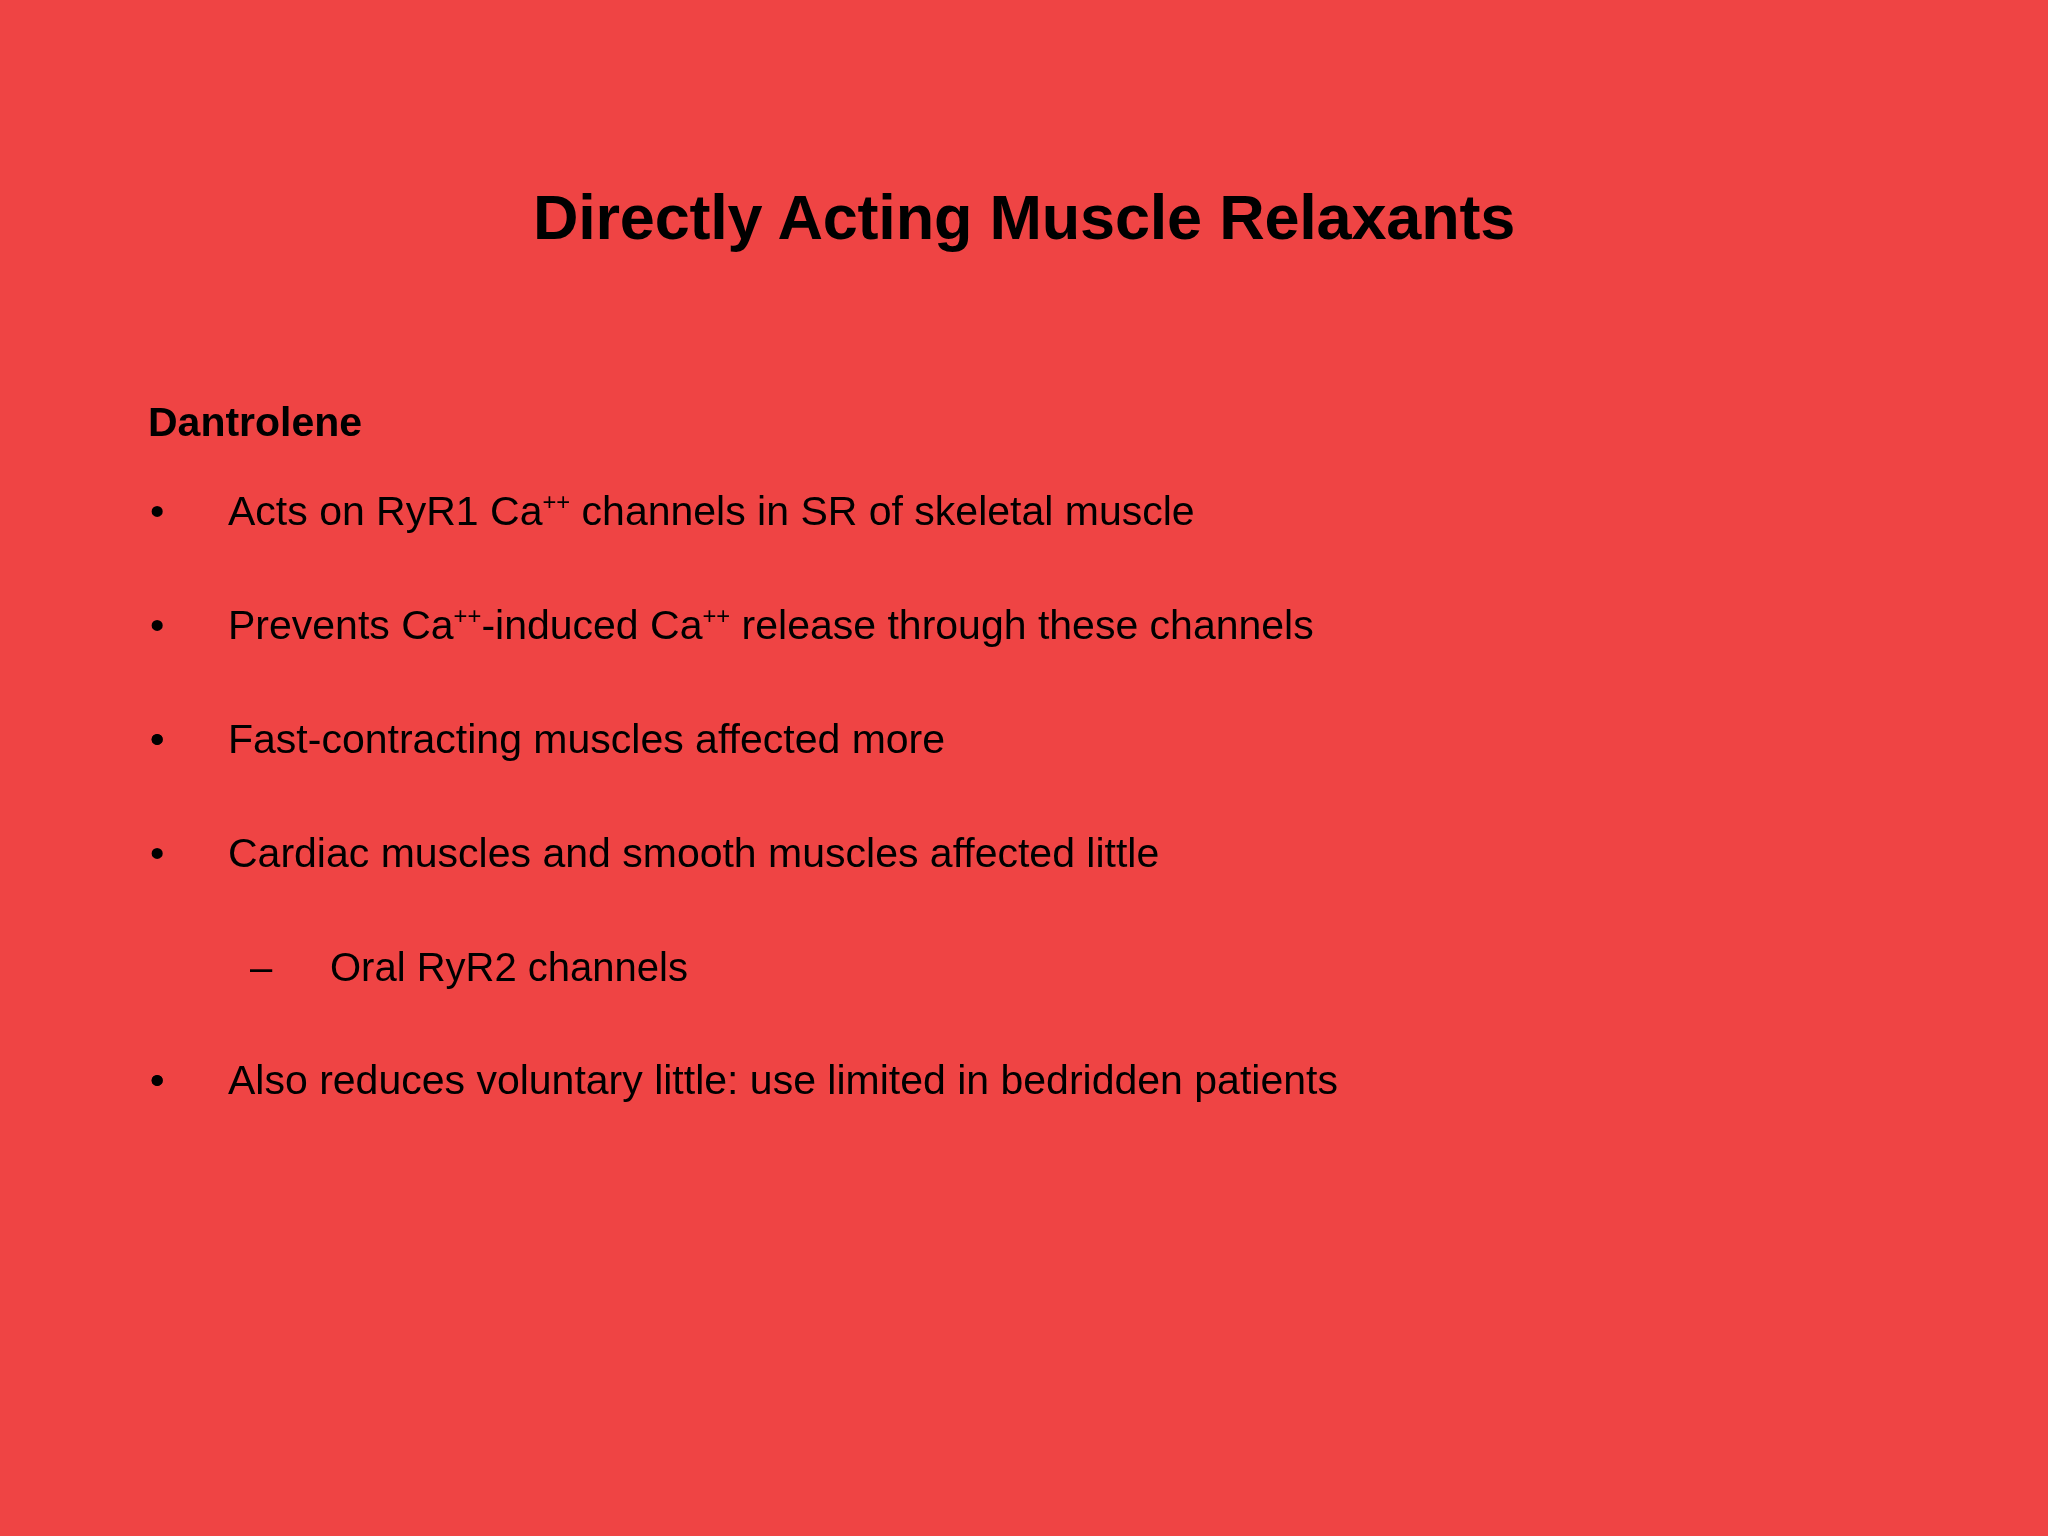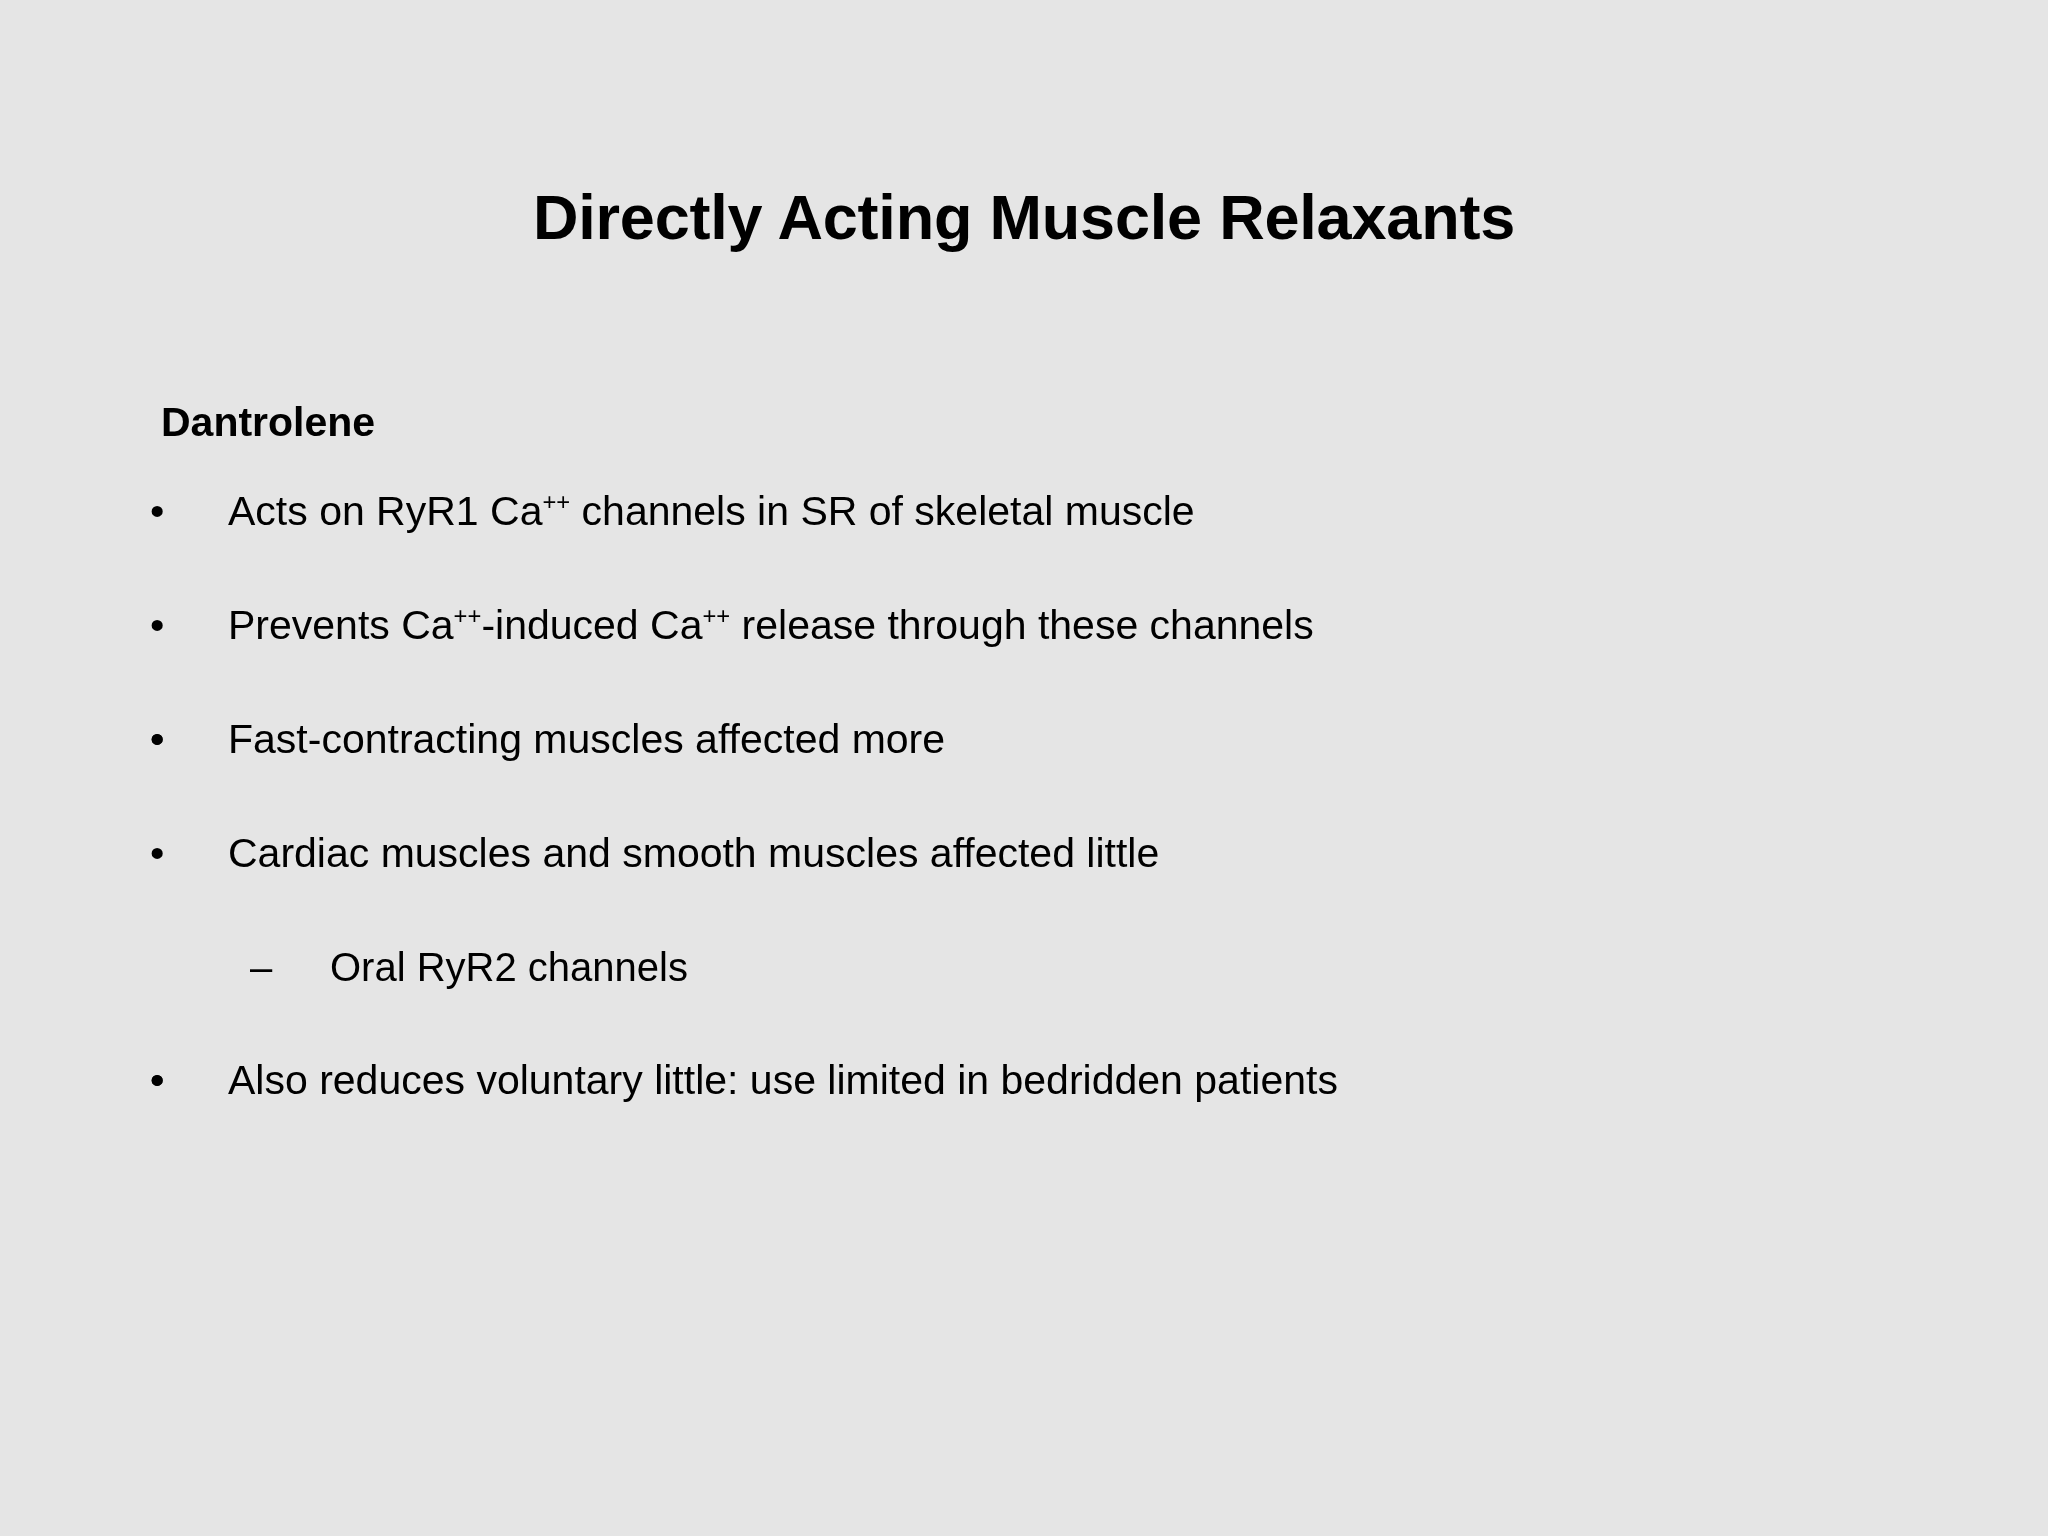--- a/index.html
+++ b/index.html
@@ -14,21 +14,21 @@
     overflow: hidden;
     font-family: "Liberation Sans", "DejaVu Sans", sans-serif;
     color: #000000;
     -webkit-font-smoothing: antialiased;
   }
 
   .slide {
     position: relative;
     width: 2048px;
     height: 1536px;
-    background: #e5e5e5;
+    background: #ef4444;
   }
 
   
   .slide-title {
     position: absolute;
     left: 0;
     top: 142px;
     width: 2048px;
     text-align: center;
     font-size: 63px;
@@ -45,21 +45,21 @@
     left: 148px;
     top: 400px;
     width: 1800px;
   }
 
   .section-heading {
     font-size: 41px;
     font-weight: bold;
     line-height: 1.1;
     color: #000000;
-    margin: 0 0 44px 13px;
+    margin: 0 0 44px 0;
     white-space: nowrap;
   }
 
   ul.bullet-list {
     list-style: none;
     margin: 0;
     padding: 0;
   }
 
   li.bullet-item {

